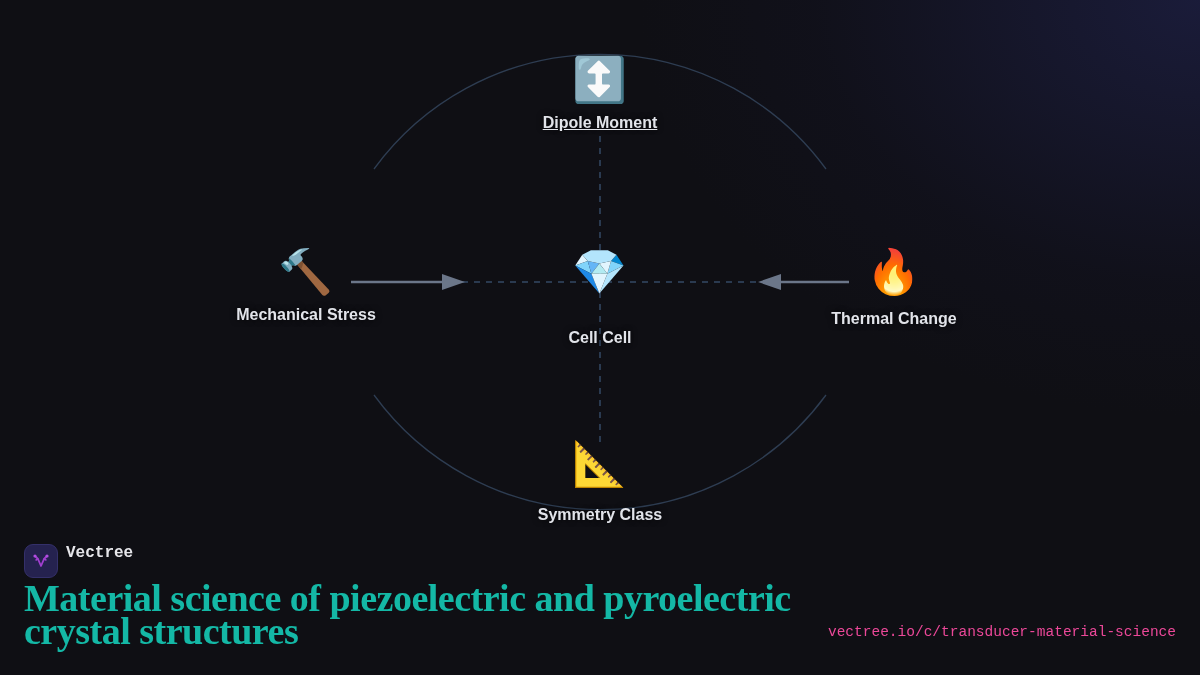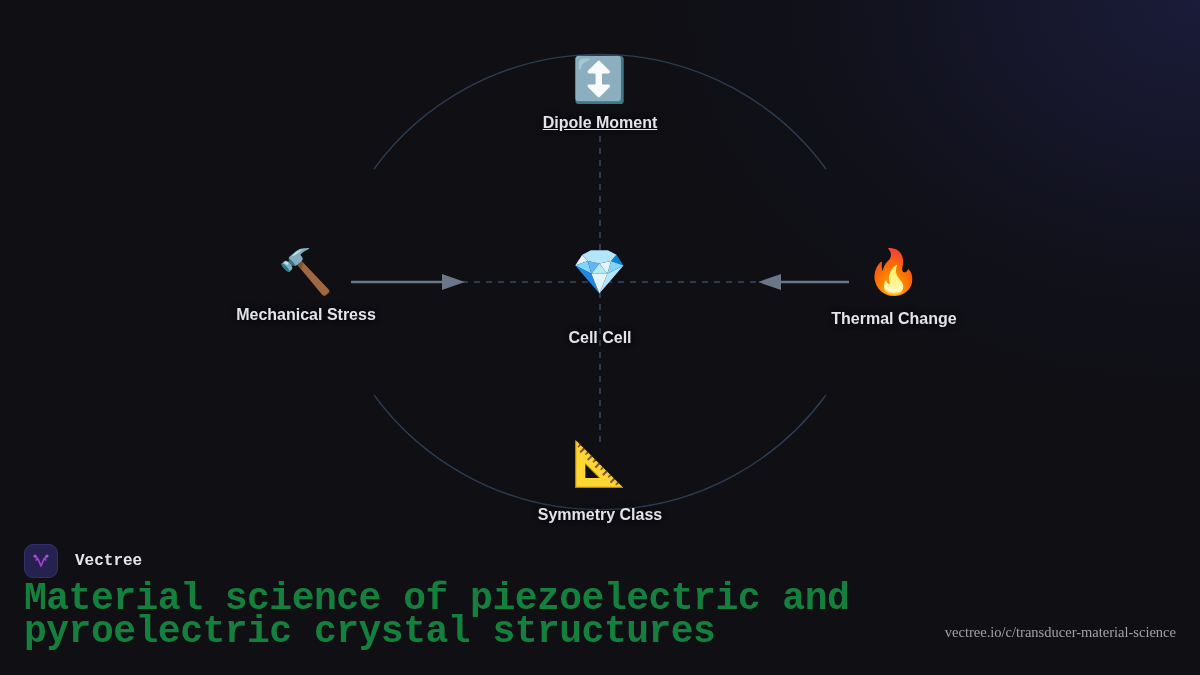--- a/index.html
+++ b/index.html
@@ -14,35 +14,35 @@
       radial-gradient(ellipse 700px 520px at 1200px 0px, rgba(30,32,70,0.75), rgba(20,20,40,0.3) 55%, rgba(15,15,20,0) 80%);
     pointer-events:none;
   }
   svg.diagram { position:absolute; left:0; top:0; width:1200px; height:675px; }
   .node { position:absolute; display:flex; flex-direction:column; align-items:center; transform:translateX(-50%); }
   .node .emoji { font-size:44px; line-height:52px; height:52px; }
   .node .label {
     color:#e2e4ea; font-weight:bold; font-size:16px; white-space:nowrap;
     text-shadow:0 0 6px rgba(0,0,0,0.8);
   }
-  .brand { position:absolute; left:24px; top:544px; display:flex; align-items:center; gap:17px; }
+  .brand { position:absolute; left:24px; top:544px; display:flex; gap:8px; }
   .logo {
     width:34px; height:34px; border-radius:9px; background:#25224f;
     border:1px solid #34306a; box-sizing:border-box;
     display:flex; align-items:center; justify-content:center;
   }
   .brand-name { color:#e6e6ea; font-family:"Liberation Mono", monospace; font-weight:bold; font-size:16px; }
   .title {
     position:absolute; left:24px; top:582px; width:830px;
-    color:#15803d; font-family:Liberation Mono, monospace; font-weight:bold;
+    color:#14b8a6; font-family:Liberation Serif, serif; font-weight:bold;
     font-size:38px; line-height:33px; letter-spacing:-0.5px;
   }
   .url {
     position:absolute; right:24px; top:624px;
-    color:#a3a3a3; font-family:Liberation Serif, serif; font-size:14.5px;
+    color:#ec4899; font-family:Liberation Mono, monospace; font-size:14.5px;
   }
 </style>
 </head>
 <body>
 
 <div class="bg-glow"></div>
 
 <svg class="diagram" viewBox="0 0 1200 675">
 
   <path d="M374,169 A280,280 0 0 1 826,169" fill="none" stroke="#2e3d52" stroke-width="1.3"></path>

